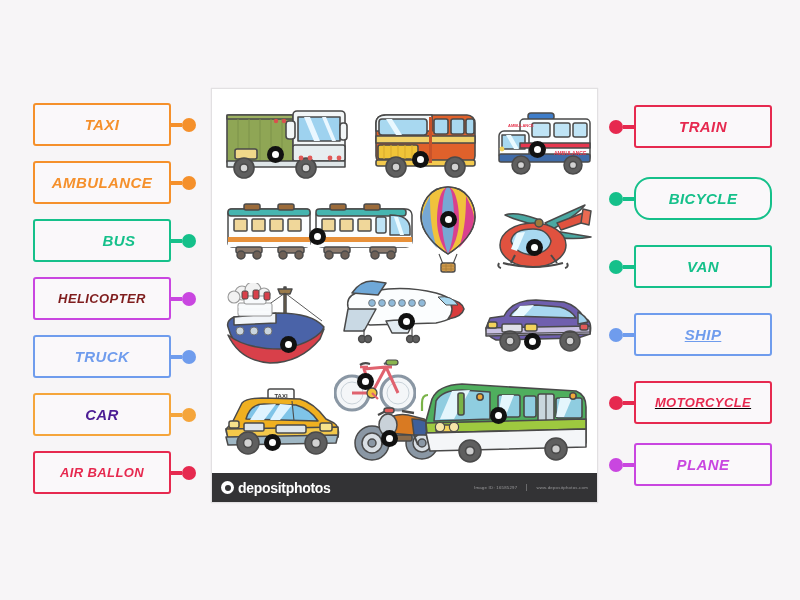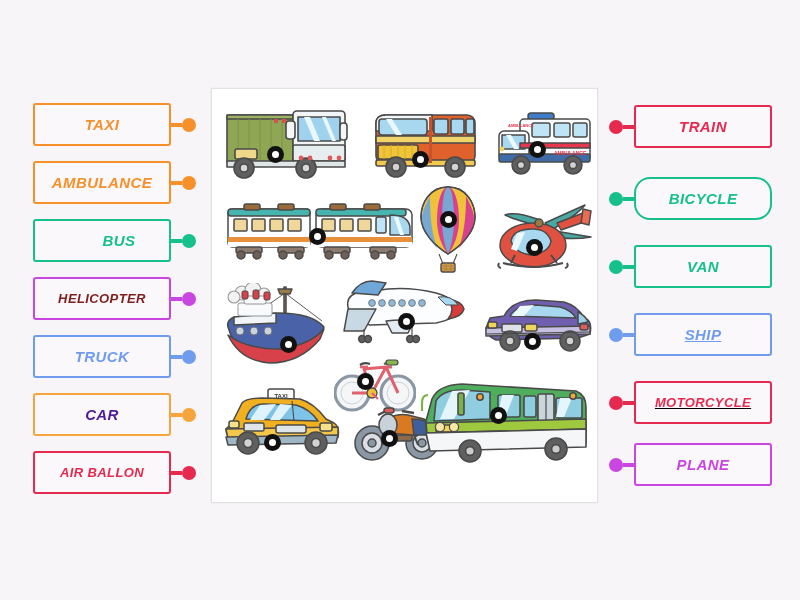--- a/index.html
+++ b/index.html
@@ -613,20 +613,29 @@
             </g>
             <path d="M10 18 Q4 18 4 26 L4 34" fill="none" stroke-width="2.2" stroke="#7ab348"></path>
             <rect x="40" y="16" width="6" height="22" rx="2" fill="#7ab348"></rect>
           </g>
         </svg>
       </div>
       <div class="marker" style="left:278px; top:318px;"></div>
 
     </div>
 
+    <div id="watermark-bar">
+      <span id="wm-logo-mark"></span>
+      <span id="wm-brand">depositphotos</span>
+      <span id="wm-right">
+        <span>Image ID: 16585297</span>
+        <span id="wm-divider"></span>
+        <span>www.depositphotos.com</span>
+      </span>
+    </div>
   </div>
 
   <div id="right-column">
       <div class="chip" style="top: 105px; border-color: rgb(230, 41, 79); left: 634px;">
         <span class="chip-label" style="color: rgb(230, 41, 79);">TRAIN</span>
         <span class="connector left">
           <span class="stem" style="background: rgb(230, 41, 79);"></span>
           <span class="dot" style="background: rgb(230, 41, 79);"></span>
         </span>
       </div>

